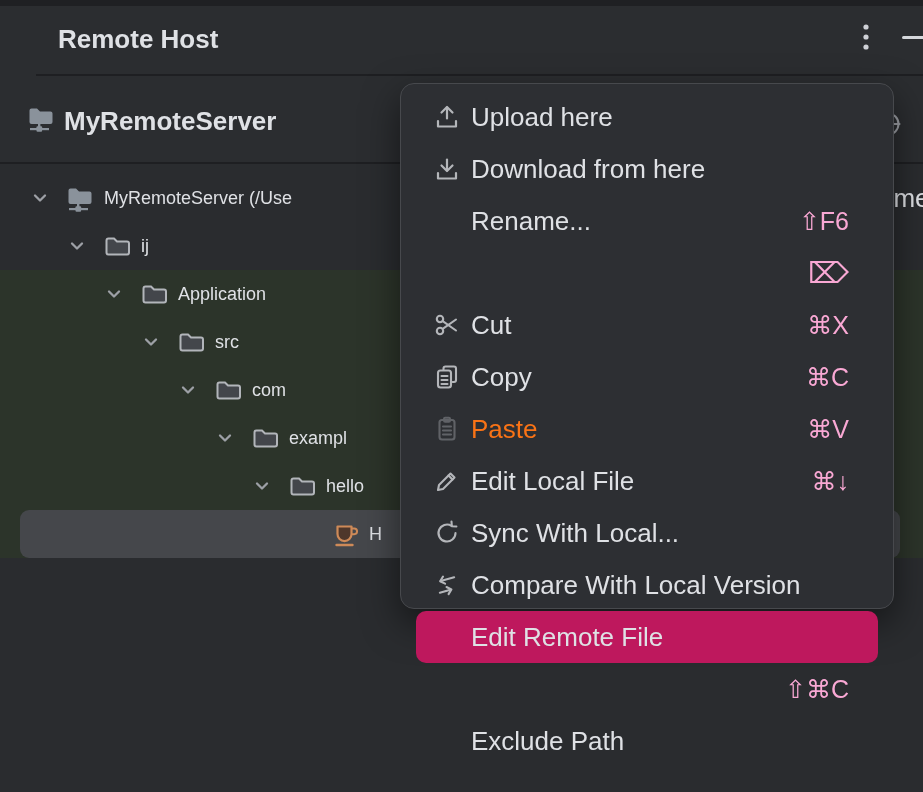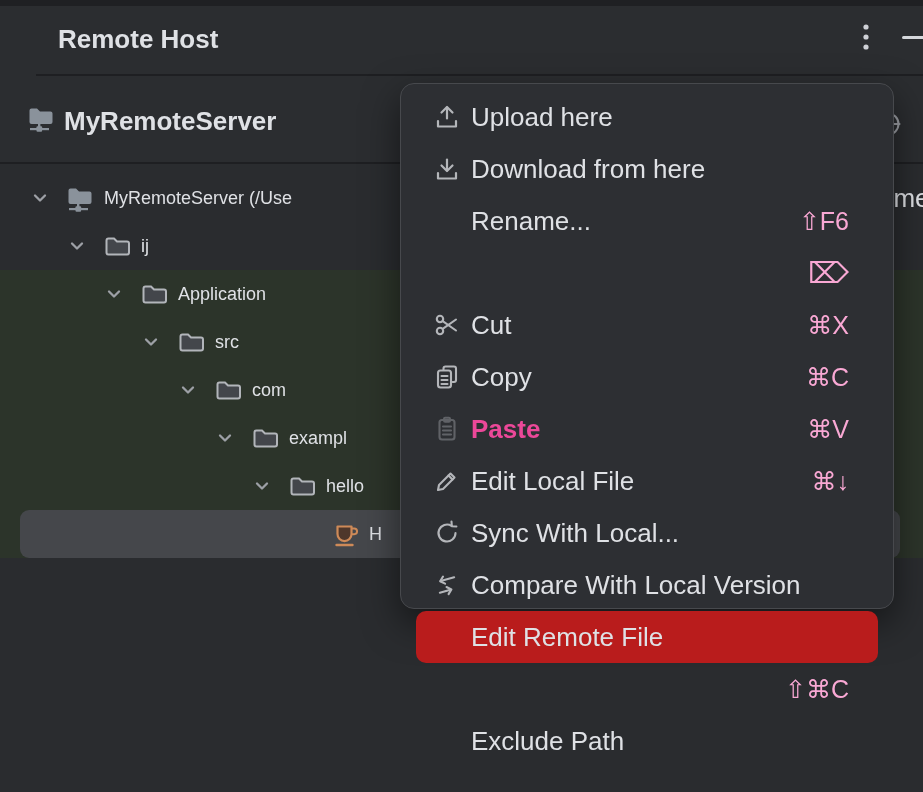--- a/index.html
+++ b/index.html
@@ -48,23 +48,23 @@
   
   .menu { position:absolute; left:383px; top:83px; width:494px; height:526px;
     background:#2D2F33; border:1.5px solid #47494D; border-radius:14px;
     padding:7px 15px; z-index:10;
     box-shadow:0 14px 36px rgba(0,0,0,.5);margin-left:17px; }
   .mi { height:52px; display:flex; align-items:center; padding:0 29px 0 15px;
     border-radius:10px; cursor:pointer; }
   .mi-ic { width:32px; height:32px; margin-right:8px; display:flex; align-items:center; justify-content:center; flex:0 0 auto; }
   .mi-label { font-size:26px; color:#DFE1E5; white-space:nowrap; }
   .mi-sc { margin-left:auto; font-size:25px; color:#f9a8d4; white-space:nowrap; padding-left:20px; }
-  .mi.disabled .mi-label { color:#ec4899;font-weight:bold; }
+  .mi.disabled .mi-label { color:#f97316; }
   .mi.disabled .mi-ic { opacity:.55; }
-  .mi.selected { background:#b91c1c; }
+  .mi.selected { background:#be185d; }
   svg { display:block; }
 </style>
 </head>
 <body>
 
 <div>
   <div class="top-edge"></div>
 
   <header class="titlebar">
     <div class="title">Remote Host</div>

